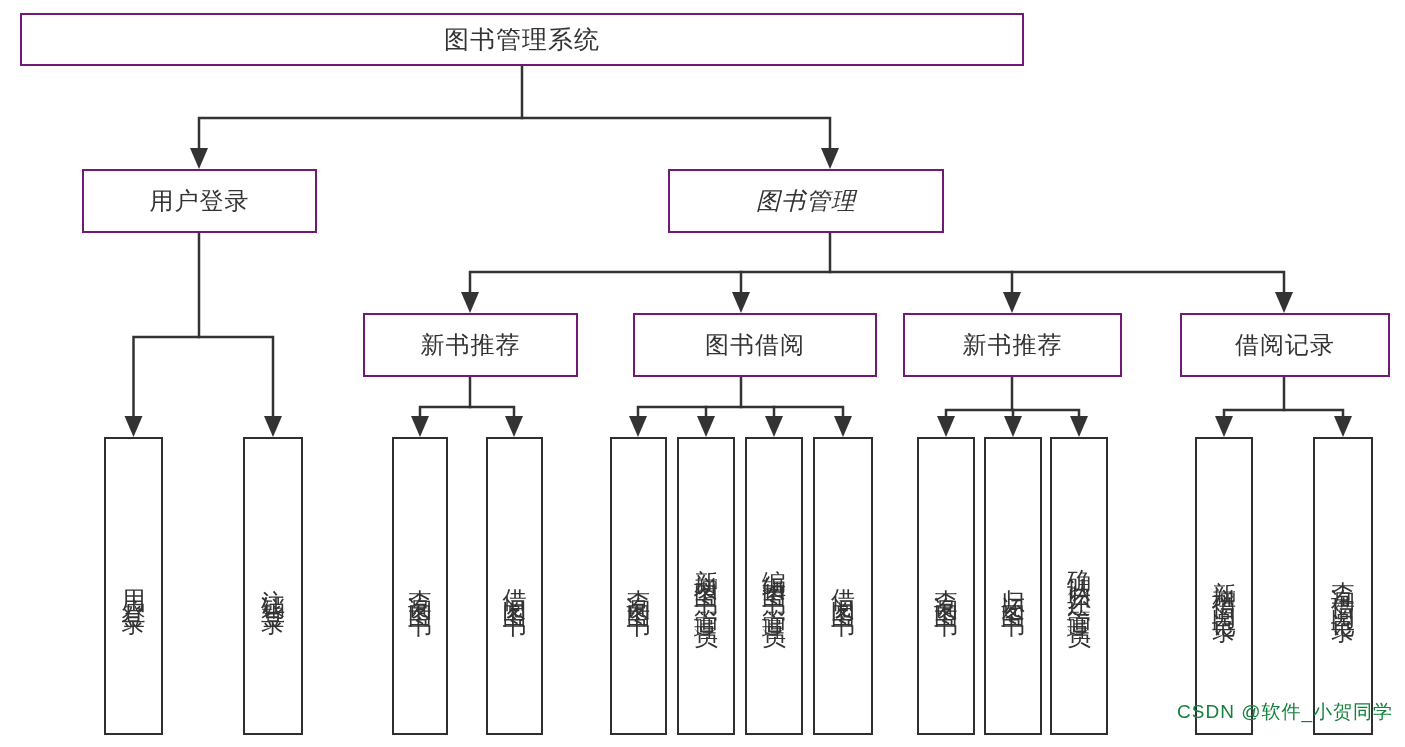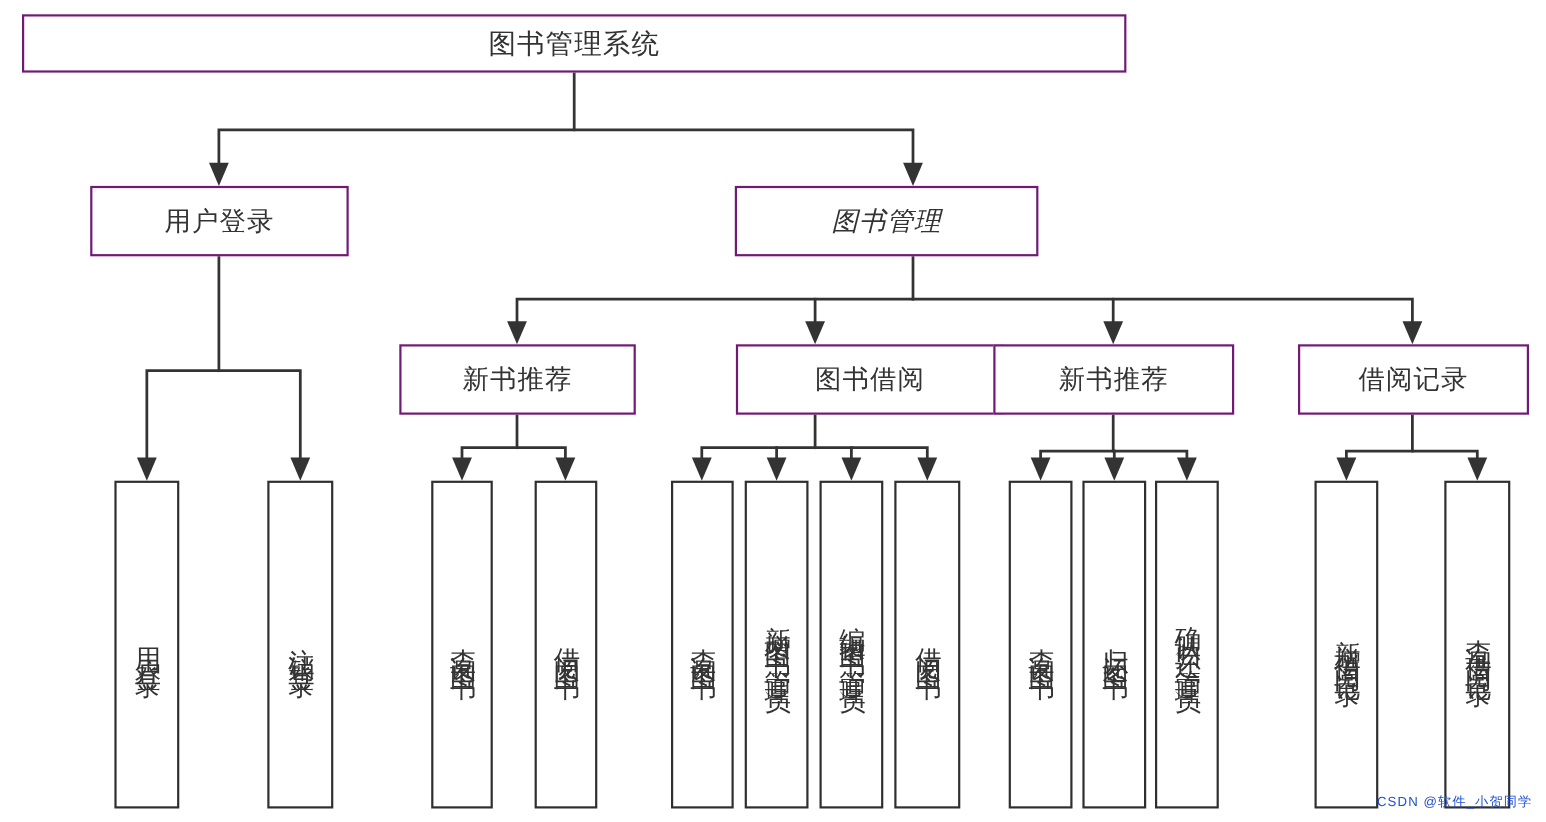--- a/index.html
+++ b/index.html
@@ -44,23 +44,23 @@
     writing-mode: vertical-rl;
     text-orientation: mixed;
     font-size: 24px;
     line-height: 1;
     letter-spacing: 8px;
     white-space: nowrap;
   }
   .watermark {
     position: absolute;
     right: 12px;
-    bottom: 9px;
-    font-size: 12px;
-    color: #1d4ed8;
+    bottom: 22px;
+    font-size: 19px;
+    color: #15803d;
     letter-spacing: 1px;
     z-index: 10;
   }
 </style>
 </head>
 <body>
 
 <div class="canvas">
 
   <svg class="connectors" viewBox="0 0 1405 747" xmlns="http://www.w3.org/2000/svg">
@@ -122,21 +122,21 @@
   <div class="box" style="left:82px; top:169px; width:235px; height:64px;">
     <span>用户登录</span>
   </div>
   <div class="box" style="left:668px; top:169px; width:276px; height:64px;font-style:italic;">
     <span>图书管理</span>
   </div>
 
   <div class="box" style="left:363px; top:313px; width:215px; height:64px;">
     <span>新书推荐</span>
   </div>
-  <div class="box" style="left:633px; top:313px; width:244px; height:64px;margin-left:36px;">
+  <div class="box" style="left:633px; top:313px; width:244px; height:64px;">
     <span>图书借阅</span>
   </div>
   <div class="box" style="left:903px; top:313px; width:219px; height:64px;">
     <span>新书推荐</span>
   </div>
   <div class="box" style="left:1180px; top:313px; width:210px; height:64px;">
     <span>借阅记录</span>
   </div>
 
   <div class="leaf" style="left:104px; top:437px; width:59px; height:298px;">

